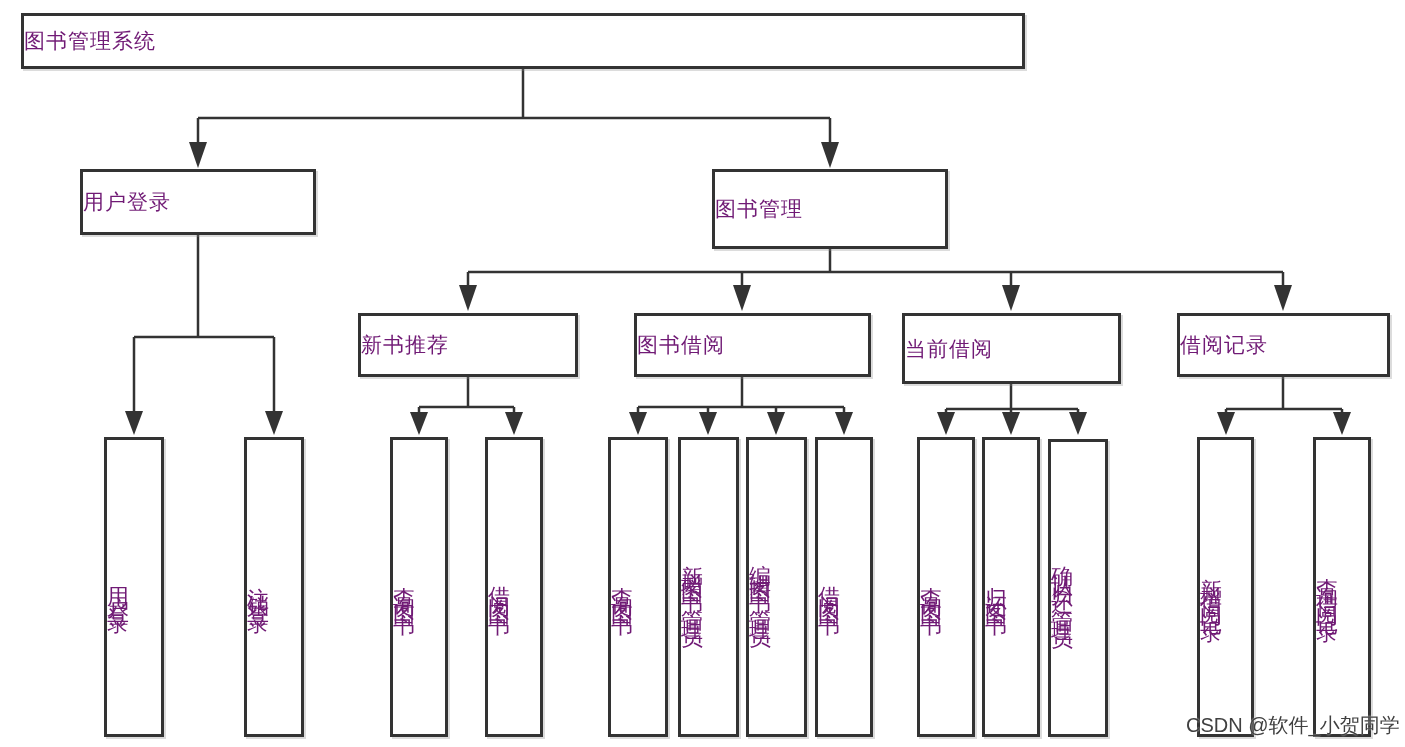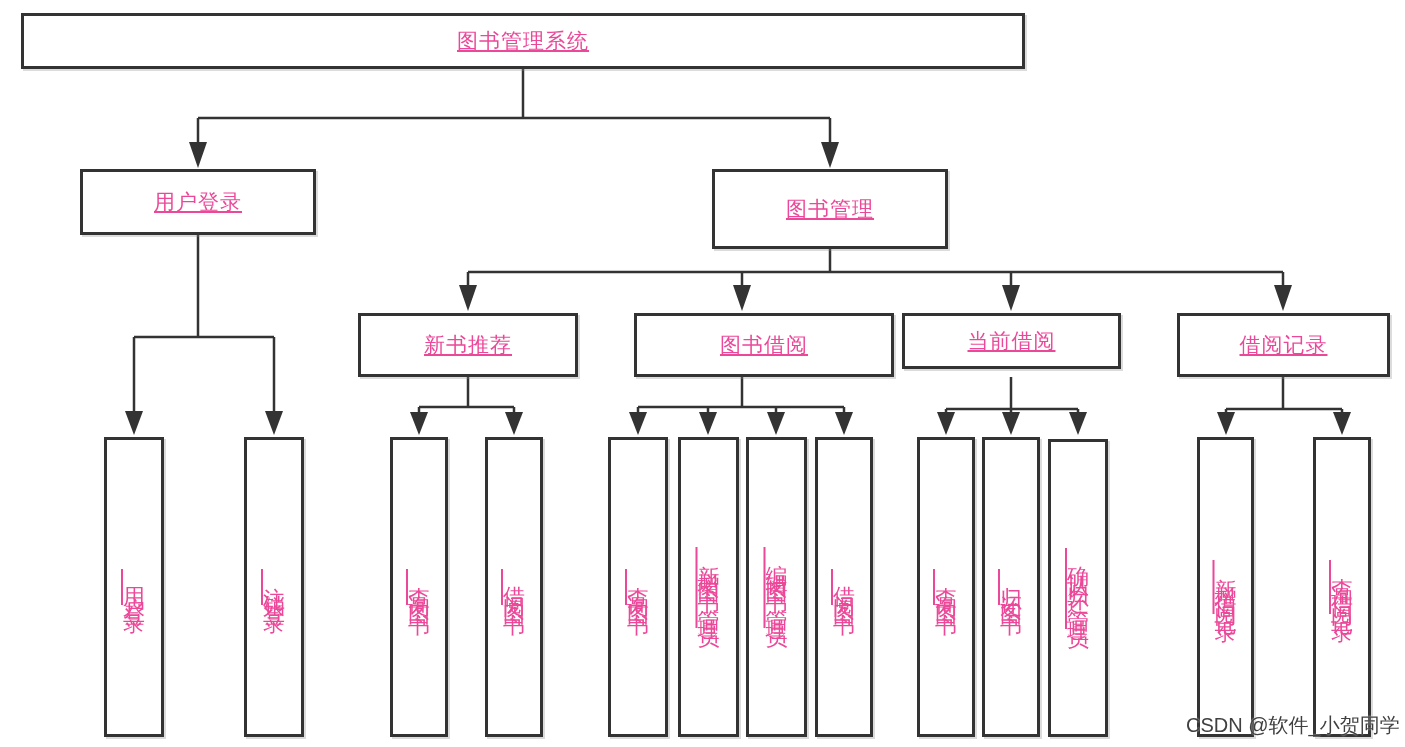--- a/index.html
+++ b/index.html
@@ -15,26 +15,24 @@
     position: absolute;
     left: 0; top: 0;
     width: 1405px; height: 747px;
     pointer-events: none;
   }
   .node {
     position: absolute;
     box-sizing: border-box;
     border: 3px solid #333333;
     background: #ffffff;
-    color: #ec4899;
+    color: #701a75;
     display: flex;
     align-items: center;
-    justify-content: center;
     box-shadow: 2px 2px 0 rgba(140,140,140,0.30);
-    text-decoration: underline;
   }
   .hnode .label {
     font-size: 21px;
     letter-spacing: 1px;
     white-space: nowrap;
   }
   .vnode .label {
     writing-mode: vertical-rl;
     text-orientation: mixed;
     font-size: 22px;
@@ -136,24 +134,24 @@
   <div class="node hnode" style="left:80px; top:169px; width:236px; height:66px;">
     <span class="label">用户登录</span>
   </div>
   <div class="node hnode" style="left:712px; top:169px; width:236px; height:80px;">
     <span class="label">图书管理</span>
   </div>
 
   <div class="node hnode" style="left:358px; top:313px; width:220px; height:64px;">
     <span class="label">新书推荐</span>
   </div>
-  <div class="node hnode" style="left:634px; top:313px; width:260px; height:64px;">
+  <div class="node hnode" style="left:634px; top:313px; width:237px; height:64px;">
     <span class="label">图书借阅</span>
   </div>
-  <div class="node hnode" style="left:902px; top:313px; width:219px; height:56px;">
+  <div class="node hnode" style="left:902px; top:313px; width:219px; height:71px;">
     <span class="label">当前借阅</span>
   </div>
   <div class="node hnode" style="left:1177px; top:313px; width:213px; height:64px;">
     <span class="label">借阅记录</span>
   </div>
 
   <div class="node vnode" style="left:104px; top:437px; width:60px; height:300px;">
     <span class="label">用户登录</span>
   </div>
   <div class="node vnode" style="left:244px; top:437px; width:60px; height:300px;">

